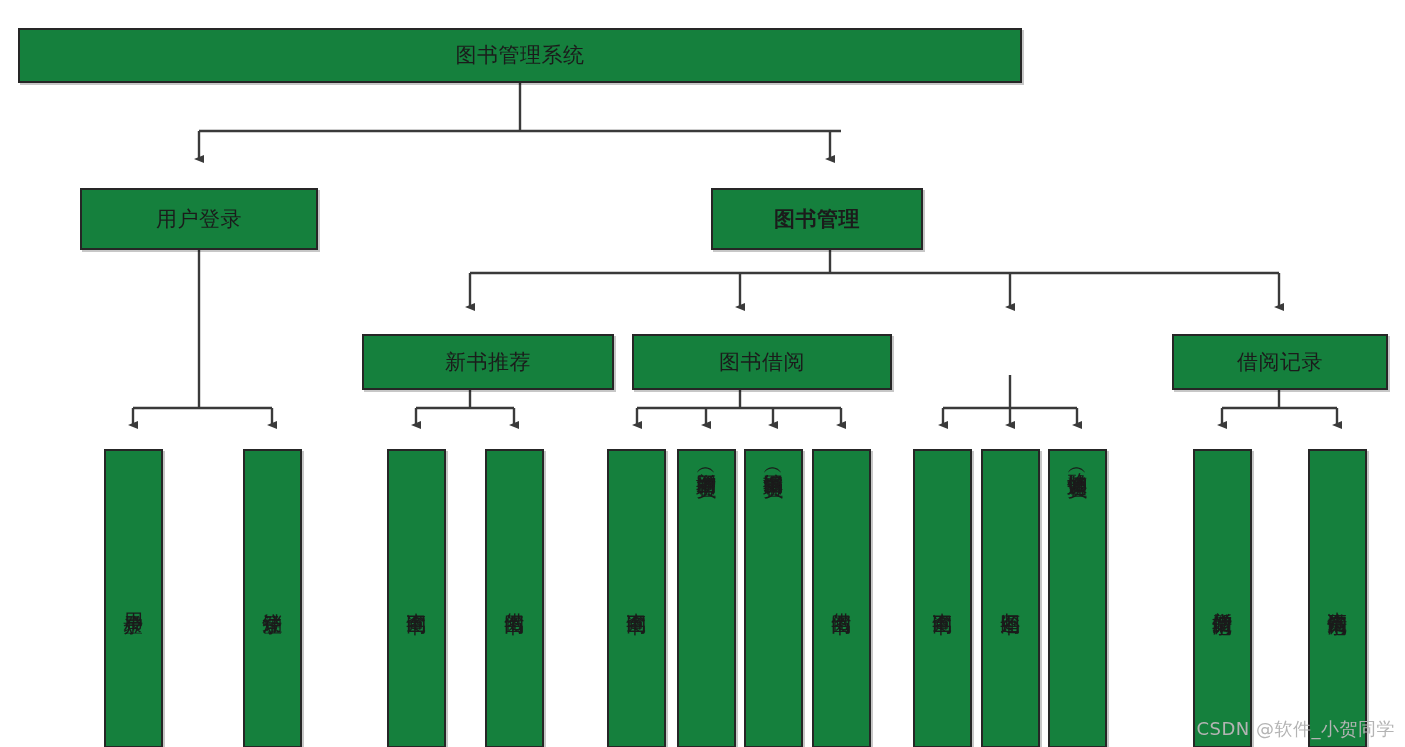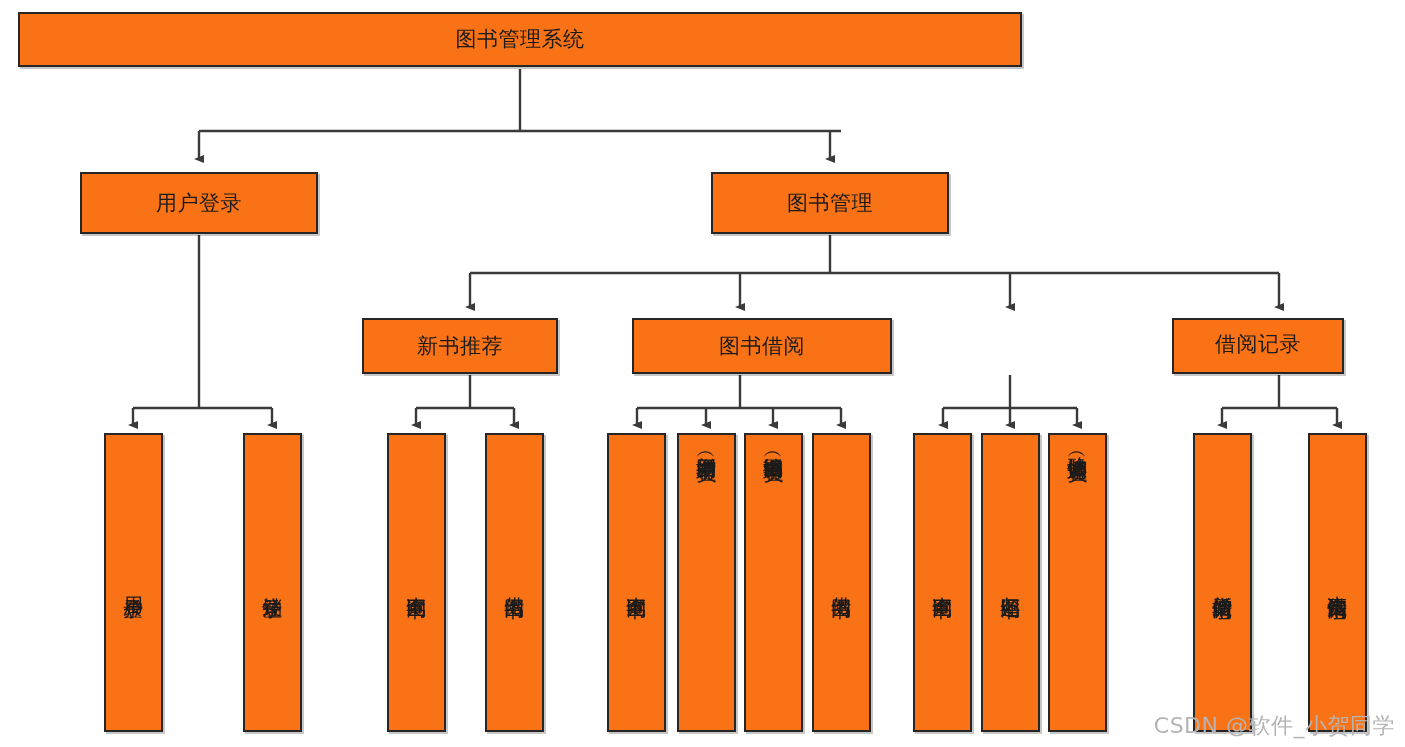--- a/index.html
+++ b/index.html
@@ -22,26 +22,27 @@
     left: 0;
     top: 0;
     width: 1405px;
     height: 747px;
     pointer-events: none;
   }
   .node {
     position: absolute;
     box-sizing: border-box;
     border: 2px solid #262626;
-    background: #f97316;
+    background: #15803d;
     box-shadow: 2px 2px 0 rgba(0,0,0,0.22);
     display: flex;
     align-items: center;
     justify-content: center;
     color: #1b1b1b;
+    margin-top: 16px;
   }
   .node-label {
     font-size: 21px;
     line-height: 1.15;
     letter-spacing: 0.5px;
     white-space: nowrap;
   }
   .node.vertical {
     align-items: flex-start;
     justify-content: center;
@@ -57,21 +58,21 @@
     max-height: 100%;
   }
   .node.vcenter {
     align-items: center;
     padding-top: 0;
   }
   #watermark {
     position: absolute;
     right: 10px;
     bottom: 6px;
-    font-size: 22px;
+    font-size: 18px;
     color: #b4b4b4;
     white-space: nowrap;
     letter-spacing: 0.5px;
   }
 </style>
 </head>
 <body>
 
 <div id="canvas">
 
@@ -126,34 +127,34 @@
   </svg>
 
   <div class="node" style="left:18px; top:12px; width:1004px; height:55px;">
     <span class="node-label">图书管理系统</span>
   </div>
 
   <div class="node" style="left:80px; top:172px; width:238px; height:62px;">
     <span class="node-label">用户登录</span>
   </div>
 
-  <div class="node" style="left:711px; top:172px; width:238px; height:62px;">
+  <div class="node" style="left:711px; top:172px; width:212px; height:62px;font-weight:bold;">
     <span class="node-label">图书管理</span>
   </div>
 
-  <div class="node" style="left:362px; top:318px; width:196px; height:56px;">
+  <div class="node" style="left:362px; top:318px; width:252px; height:56px;">
     <span class="node-label">新书推荐</span>
   </div>
 
   <div class="node" style="left:632px; top:318px; width:260px; height:56px;">
     <span class="node-label">图书借阅</span>
   </div>
 
 
-  <div class="node" style="left:1172px; top:318px; width:172px; height:56px;font-family:Liberation Mono, monospace;">
+  <div class="node" style="left:1172px; top:318px; width:216px; height:56px;">
     <span class="node-label">借阅记录</span>
   </div>
 
   <div class="node vertical vcenter" style="left:104px; top:433px; width:59px; height:299px;">
     <span class="node-label">用户登录</span>
   </div>
 
   <div class="node vertical vcenter" style="left:243px; top:433px; width:59px; height:299px;">
     <span class="node-label">注销登录</span>
   </div>

